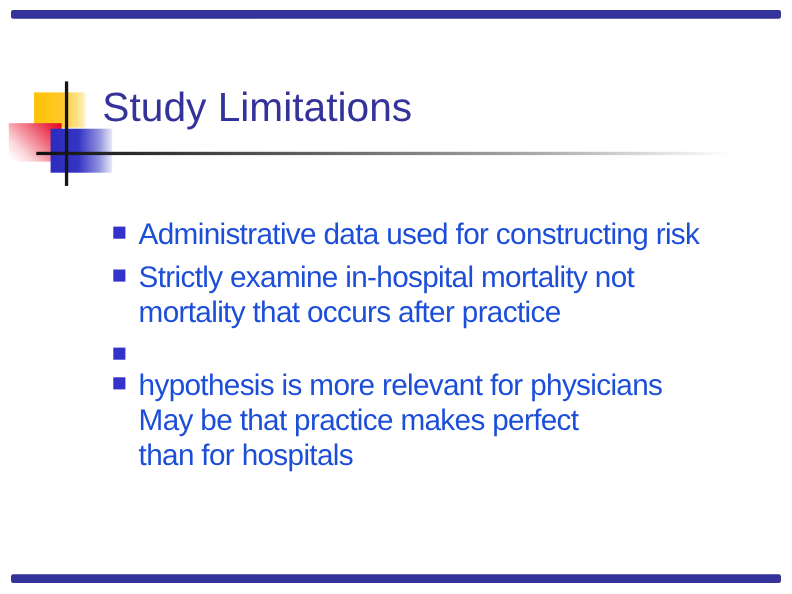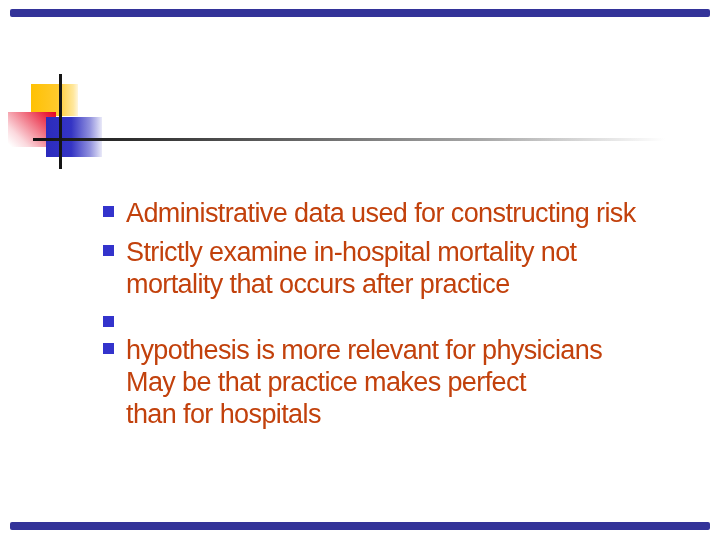--- a/index.html
+++ b/index.html
@@ -58,40 +58,41 @@
   .bullets li{
     display:flex;align-items:flex-start;
     margin:0 0 7px 0;
   }
   .bullet-sq{
     flex:0 0 auto;
     width:11px;height:11px;background:#3333CC;
     margin:9px 12px 0 0;
   }
   .btext{
-    color:#c2410c;
+    color:#1d4ed8;
     font-size:27px;line-height:32px;
     letter-spacing:-0.6px;
   }
   .btext div{white-space:nowrap;}
 </style>
 </head>
 <body>
 
 <div class="slide">
 
   <div class="bar top"></div>
   <div class="bar bottom"></div>
 
   <div class="sq sq-yellow"></div>
   <div class="sq sq-red"></div>
   <div class="sq sq-blue"></div>
   <div class="v-line"></div>
   <div class="h-rule"></div>
 
+  <div class="title">Study Limitations</div>
 
   <ul class="bullets">
     <li>
       <span class="bullet-sq"></span>
       <span class="btext">
         <div>Administrative data used for constructing risk</div>
       </span>
     </li>
     <li>
       <span class="bullet-sq"></span>

